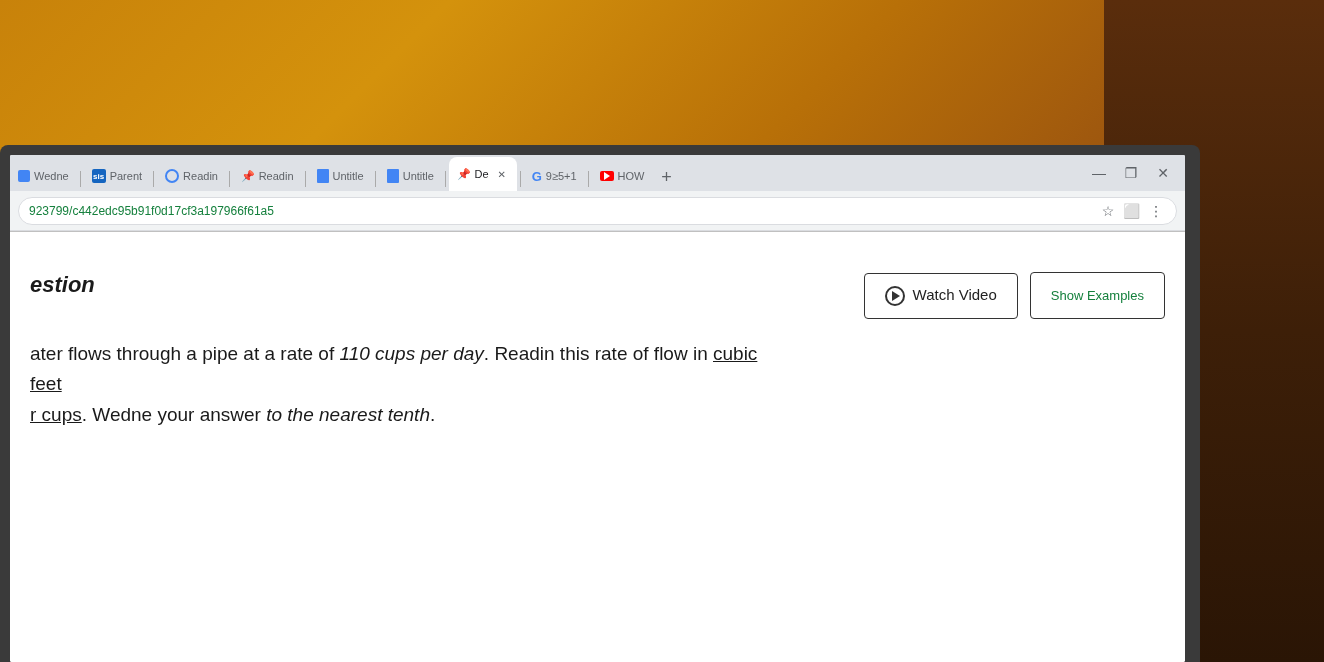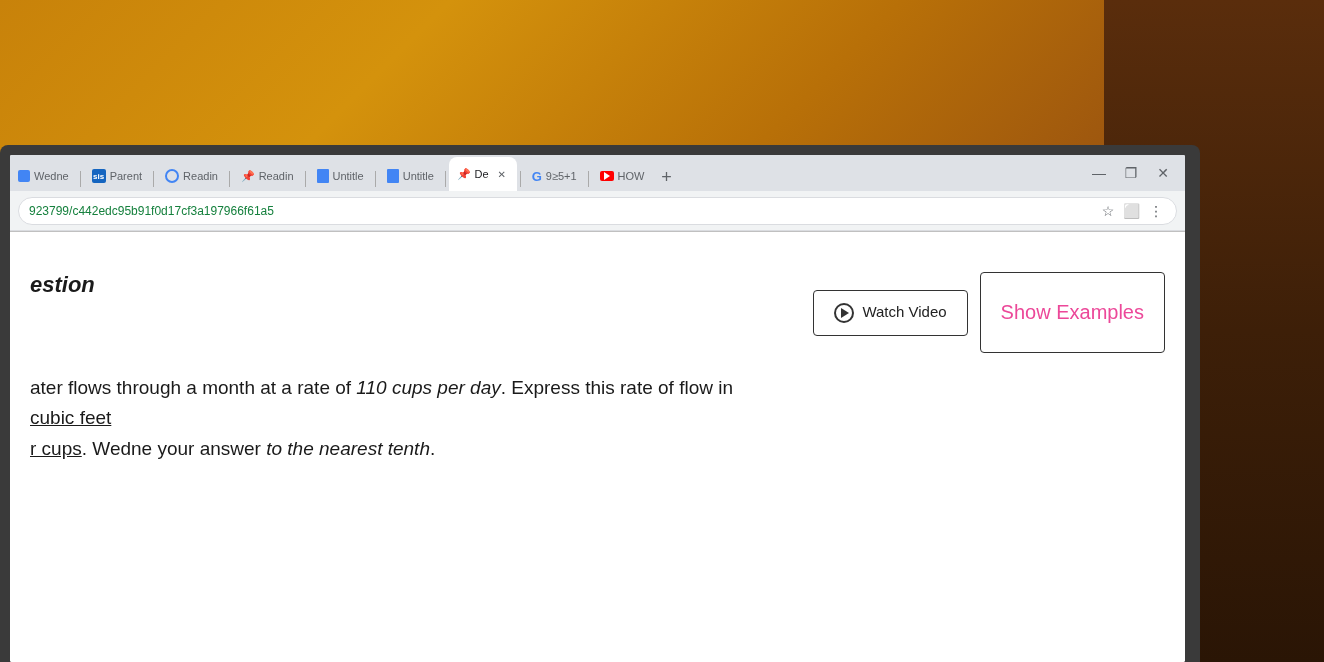--- a/index.html
+++ b/index.html
@@ -249,26 +249,26 @@
       font-size: 15px;
       color: #222;
       cursor: pointer;
       font-weight: 400;
     }
 
     .btn-show-examples {
       display: flex;
       align-items: center;
       gap: 8px;
-      padding: 28px 20px;
+      padding: 15px 20px;
       border: 1.5px solid #333;
       border-radius: 4px;
       background: #fff;
-      font-size: 20px;
-      color: #ec4899;
+      font-size: 13px;
+      color: #15803d;
       cursor: pointer;
       font-weight: 400;
     }
 
     .play-circle {
       width: 20px;
       height: 20px;
       border: 2px solid #333;
       border-radius: 50%;
       display: flex;
@@ -469,19 +469,19 @@
           </div>
           <span>Watch Video</span>
         </button>
         <button class="btn-show-examples">
           <span>Show Examples</span>
         </button>
       </div>
     </div>
 
     <div class="question-text">
-      <span>ater flows through a month at a rate of </span><em>110 cups per day</em><span>. Express this rate of flow in </span><u><span>cubic feet</span></u>
+      <span>ater flows through a pipe at a rate of </span><em>110 cups per day</em><span>. Readin this rate of flow in </span><u><span>cubic feet</span></u>
       <br>
       <u><span>r cups</span></u><span>. Wedne your answer </span><em>to the nearest tenth</em><span>.</span>
     </div>
   </div>
 
 </div>
 
 </body></html>

